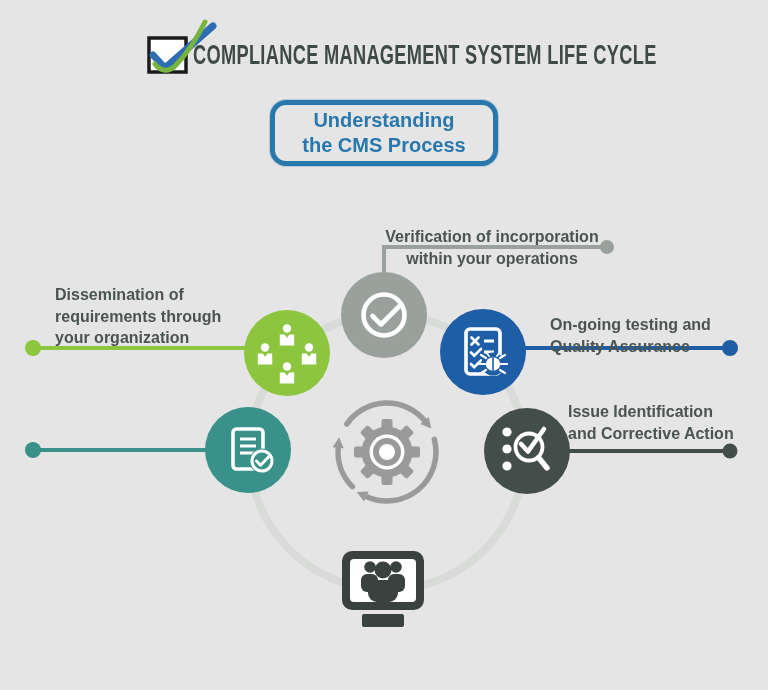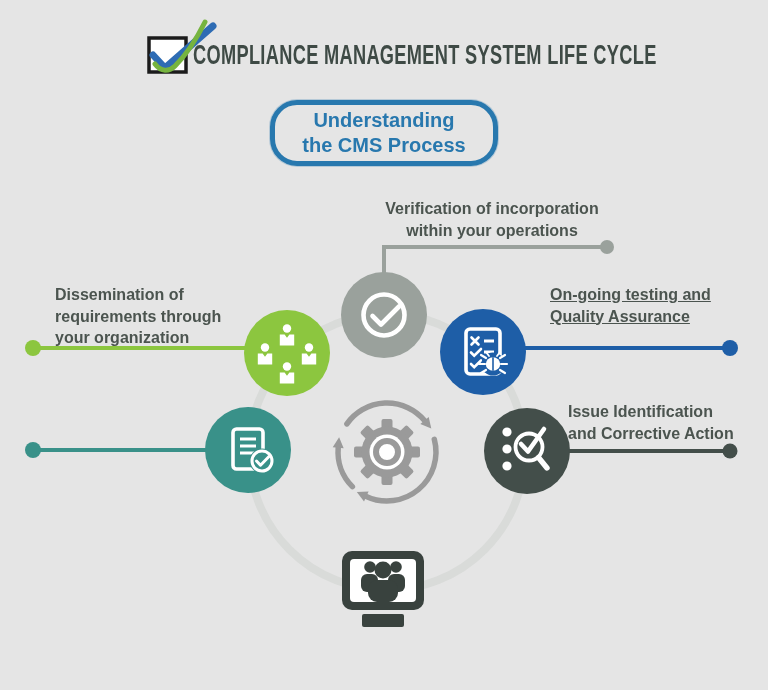--- a/index.html
+++ b/index.html
@@ -2,28 +2,28 @@
 <html><head>
 <meta charset="utf-8">
 <style>
   html,body{margin:0;padding:0;background:#fff;}
   .stage{position:relative;width:768px;height:690px;background:#e5e5e5;
          font-family:"Liberation Sans",sans-serif;overflow:hidden;}
   .brand-title{position:absolute;left:193px;top:41px;font-size:28px;font-weight:bold;
          color:#3e4a45;letter-spacing:.5px;white-space:nowrap;
          transform:scaleX(.65);transform-origin:left top;line-height:28px;}
   .subtitle-box{position:absolute;left:270px;top:100px;width:228px;height:66px;
-         border:5px solid #2878ae;border-radius:27px;box-sizing:border-box;
+         border:5px solid #2878ae;border-radius:16px;box-sizing:border-box;
          display:flex;align-items:center;justify-content:center;text-align:center;
          box-shadow:0 0 0 1px rgba(40,120,174,.25);}
   .subtitle-box .txt{font-size:20px;font-weight:bold;color:#2878ae;line-height:25px;
          white-space:pre-line;}
   .node-label{position:absolute;font-size:16px;font-weight:bold;color:#4b544f;
          line-height:21.5px;white-space:pre-line;}
-  .node-label.center{text-align:center;}
+  .node-label.center{text-align:center;margin-top:28px;}
   svg.diagram,svg.logo{position:absolute;}
   svg.diagram{left:0;top:0;}
   svg.logo{left:145px;top:12px;}
 </style>
 </head>
 <body>
 
 <div class="stage">
 
   <svg class="logo" width="78" height="64" viewBox="0 0 78 64">
@@ -181,18 +181,18 @@
         <polygon points="-47.9,-14.8 -43.3,-3.8 -54.3,-4.8"></polygon>
       </g>
     </g>
   </svg>
 
   <div class="node-label center" style="left:362px;top:198px;width:260px;">Verification of incorporation
 within your operations</div>
   <div class="node-label" style="left:55px;top:284px;width:230px;">Dissemination of
 requirements through
 your organization</div>
-  <div class="node-label" style="left:550px;top:284px;width:215px;text-decoration:underline;">On-going testing and
+  <div class="node-label" style="left:550px;top:314px;width:215px;">On-going testing and
 Quality Assurance</div>
   <div class="node-label" style="left:568px;top:401px;width:215px;">Issue Identification
 and Corrective Action</div>
 
 </div>
 
 </body></html>

